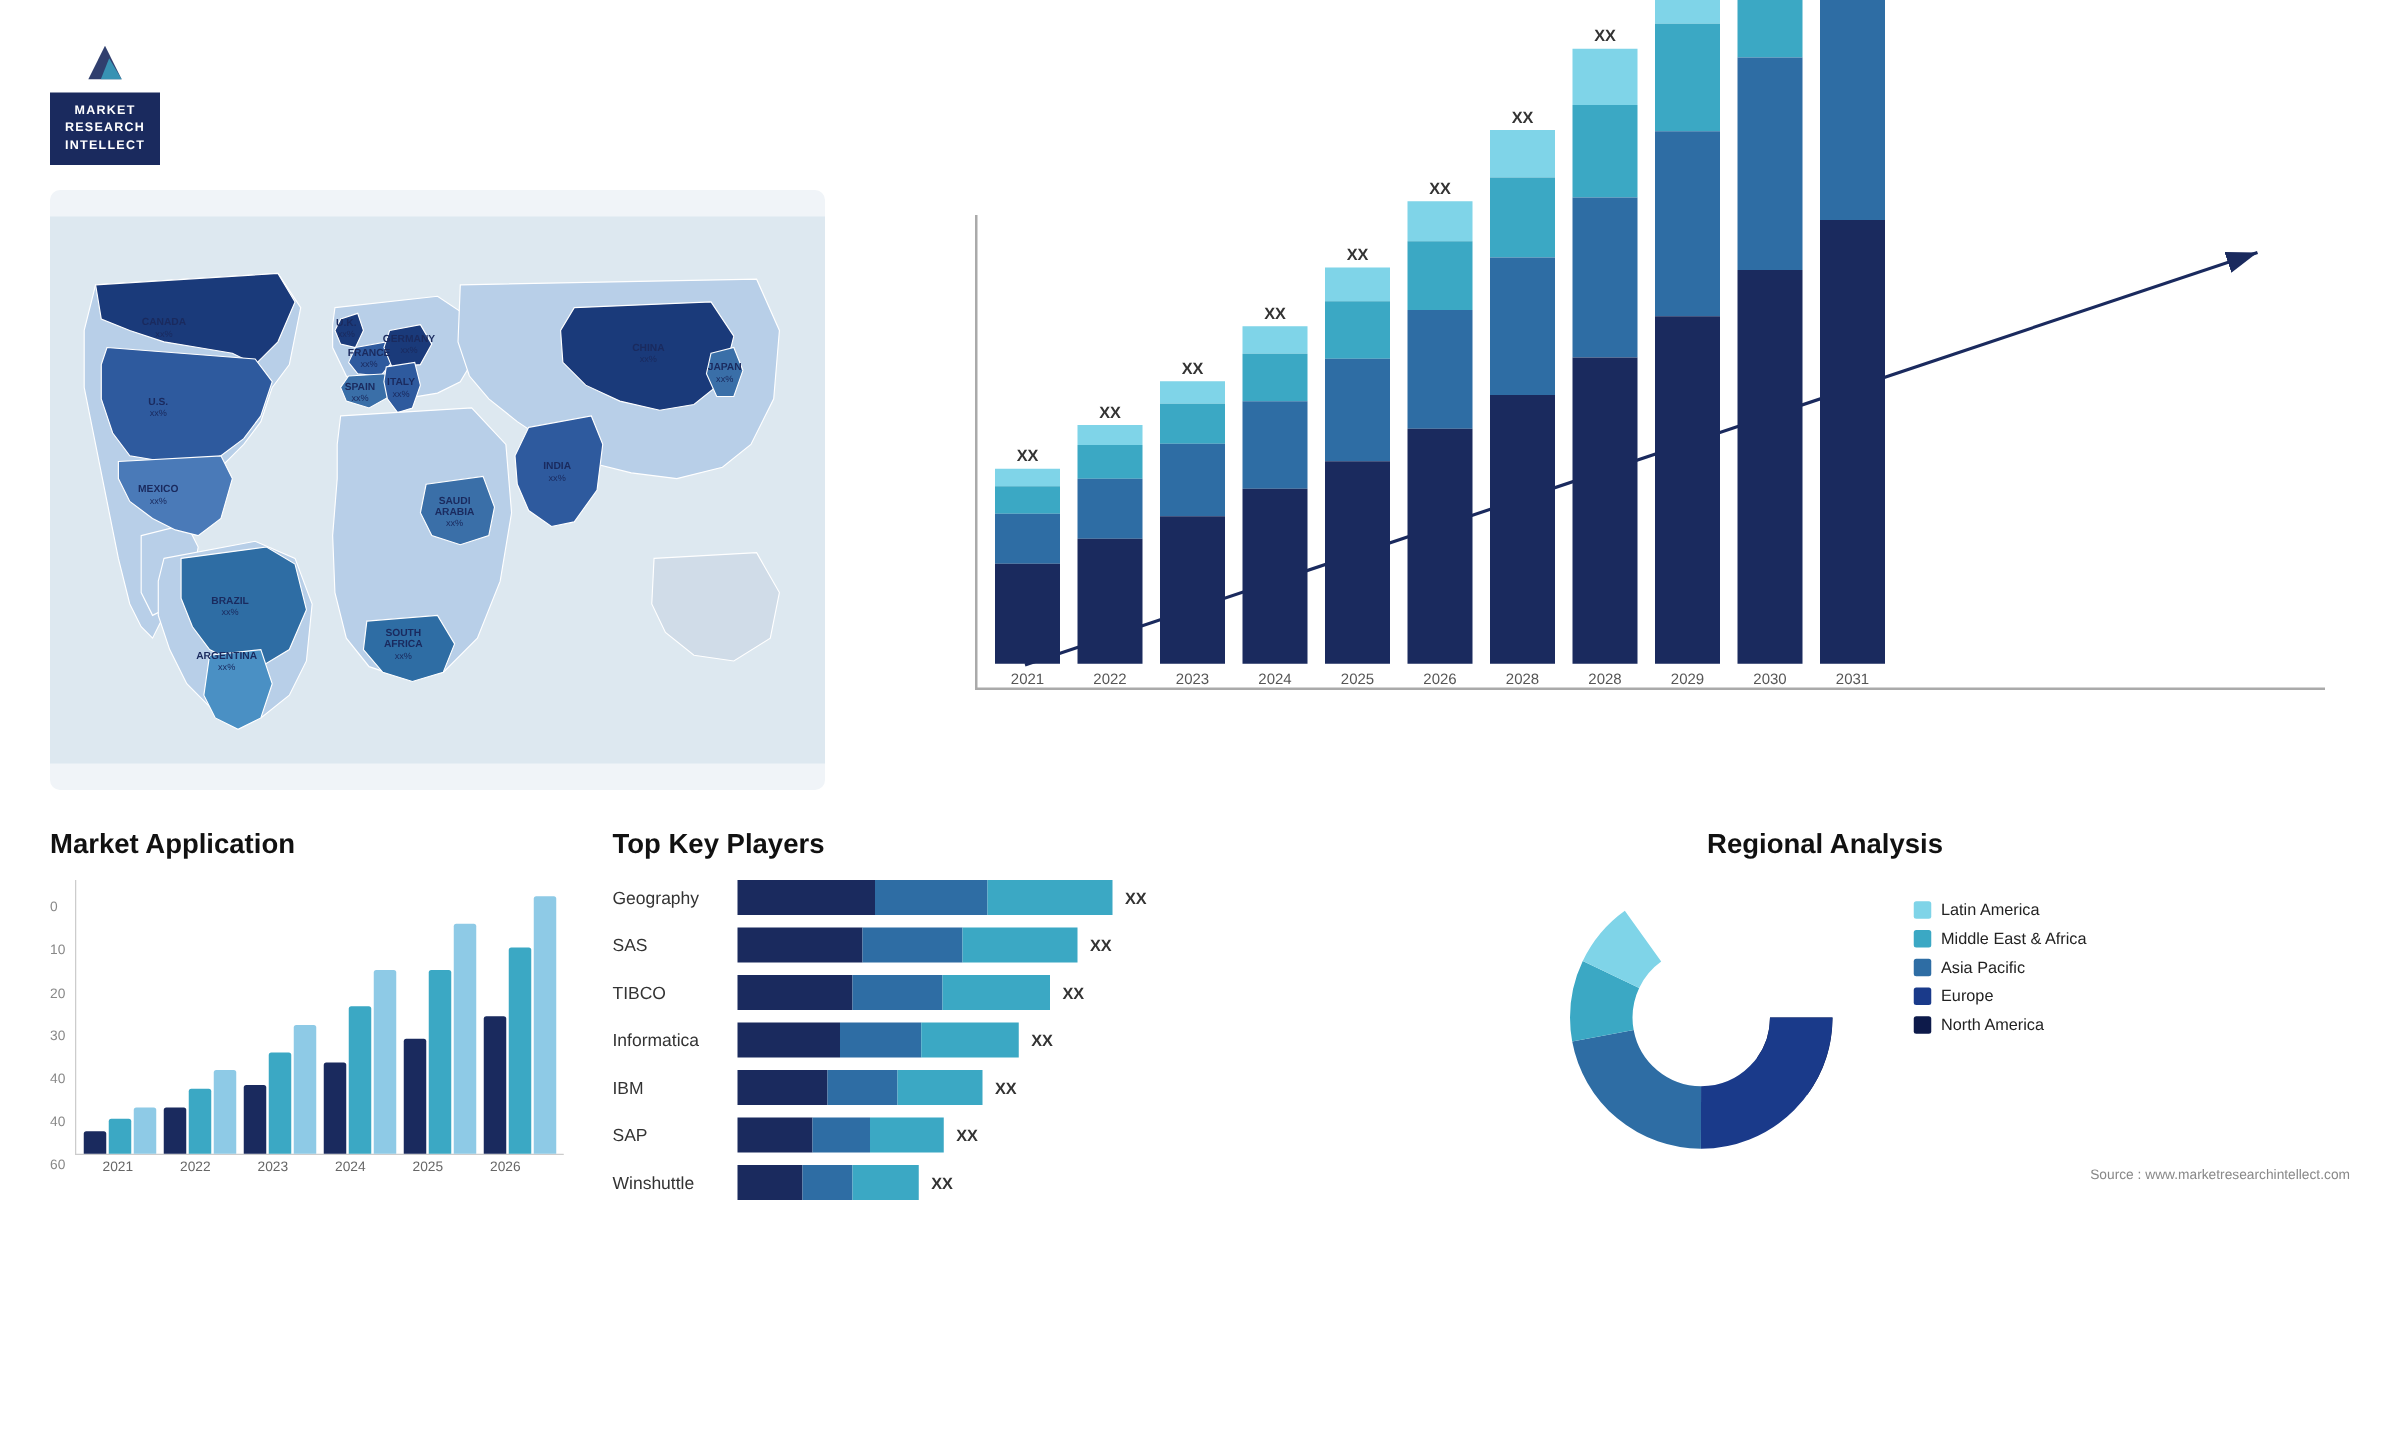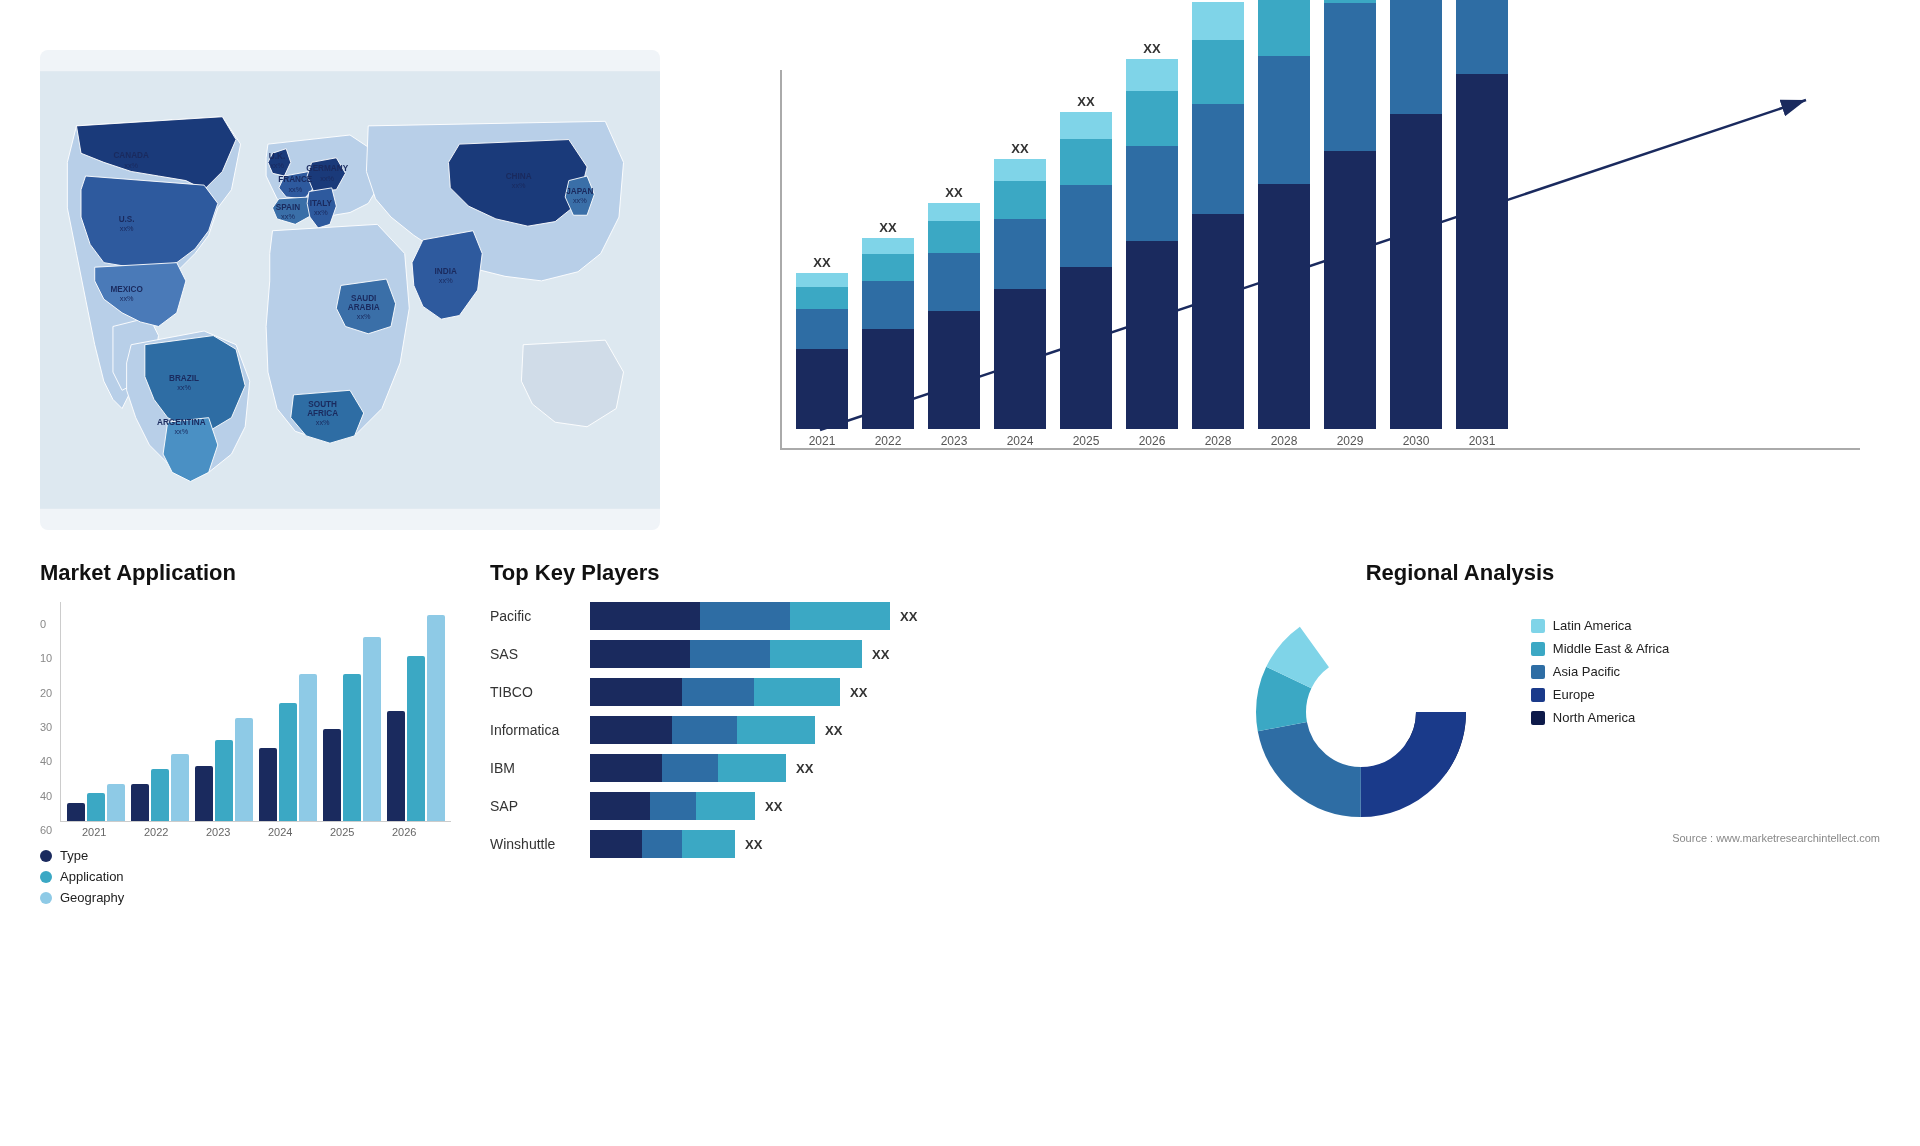--- a/index.html
+++ b/index.html
@@ -247,20 +247,31 @@
     }
     .map-country-value {
       font-size: 8px;
       fill: #1a2a5e;
     }
   </style>
 </head>
 <body>
 
 <div class="header">
+  <div class="logo-area">
+    <svg class="logo-icon" viewBox="0 0 60 50">
+      <polygon points="10,45 30,5 50,45" fill="#1a2a5e" opacity="0.9"></polygon>
+      <polygon points="25,45 35,20 50,45" fill="#3ba8c4" opacity="0.8"></polygon>
+    </svg>
+    <div class="logo-box">
+      <span>MARKET</span><br>
+      <span>RESEARCH</span><br>
+      <span>INTELLECT</span>
+    </div>
+  </div>
 </div>
 
 <div class="top-section">
 
   <div class="map-container">
     <svg viewBox="0 0 680 480" class="map-svg">
 
       <rect width="680" height="480" fill="#dde8f0"></rect>
 
       <path d="M40,60 L200,50 L220,80 L210,130 L195,150 L185,180 L170,200 L150,220 L130,250 L120,280 L110,320 L100,350 L90,370 L80,360 L70,340 L60,300 L50,250 L40,200 L30,150 L30,100 Z" fill="#b8cfe8" stroke="#fff" stroke-width="1"></path>
@@ -553,42 +564,28 @@
         <div class="seg-x-labels">
           <span class="seg-x-label">2021</span>
           <span class="seg-x-label">2022</span>
           <span class="seg-x-label">2023</span>
           <span class="seg-x-label">2024</span>
           <span class="seg-x-label">2025</span>
           <span class="seg-x-label">2026</span>
         </div>
       </div>
     </div>
-    <div class="seg-legend">
-      <div class="legend-item">
-        <div class="legend-dot" style="background:#1a2a5e;"></div>
-        <span>Type</span>
-      </div>
-      <div class="legend-item">
-        <div class="legend-dot" style="background:#3ba8c4;"></div>
-        <span>Application</span>
-      </div>
-      <div class="legend-item">
-        <div class="legend-dot" style="background:#8ecae6;"></div>
-        <span>Geography</span>
-      </div>
-    </div>
   </div>
 
   <div class="players-container">
     <h2 class="section-title">Top Key Players</h2>
     <div class="players-list">
 
       <div class="player-row">
-        <span class="player-name">Pacific</span>
+        <span class="player-name">Geography</span>
         <div class="player-bar-wrap">
           <div class="player-bar" style="width:300px;">
             <div style="width:110px;height:28px;background:#1a2a5e;"></div>
             <div style="width:90px;height:28px;background:#2e6da4;"></div>
             <div style="width:100px;height:28px;background:#3ba8c4;"></div>
           </div>
           <span class="player-bar-label">XX</span>
         </div>
       </div>
 

